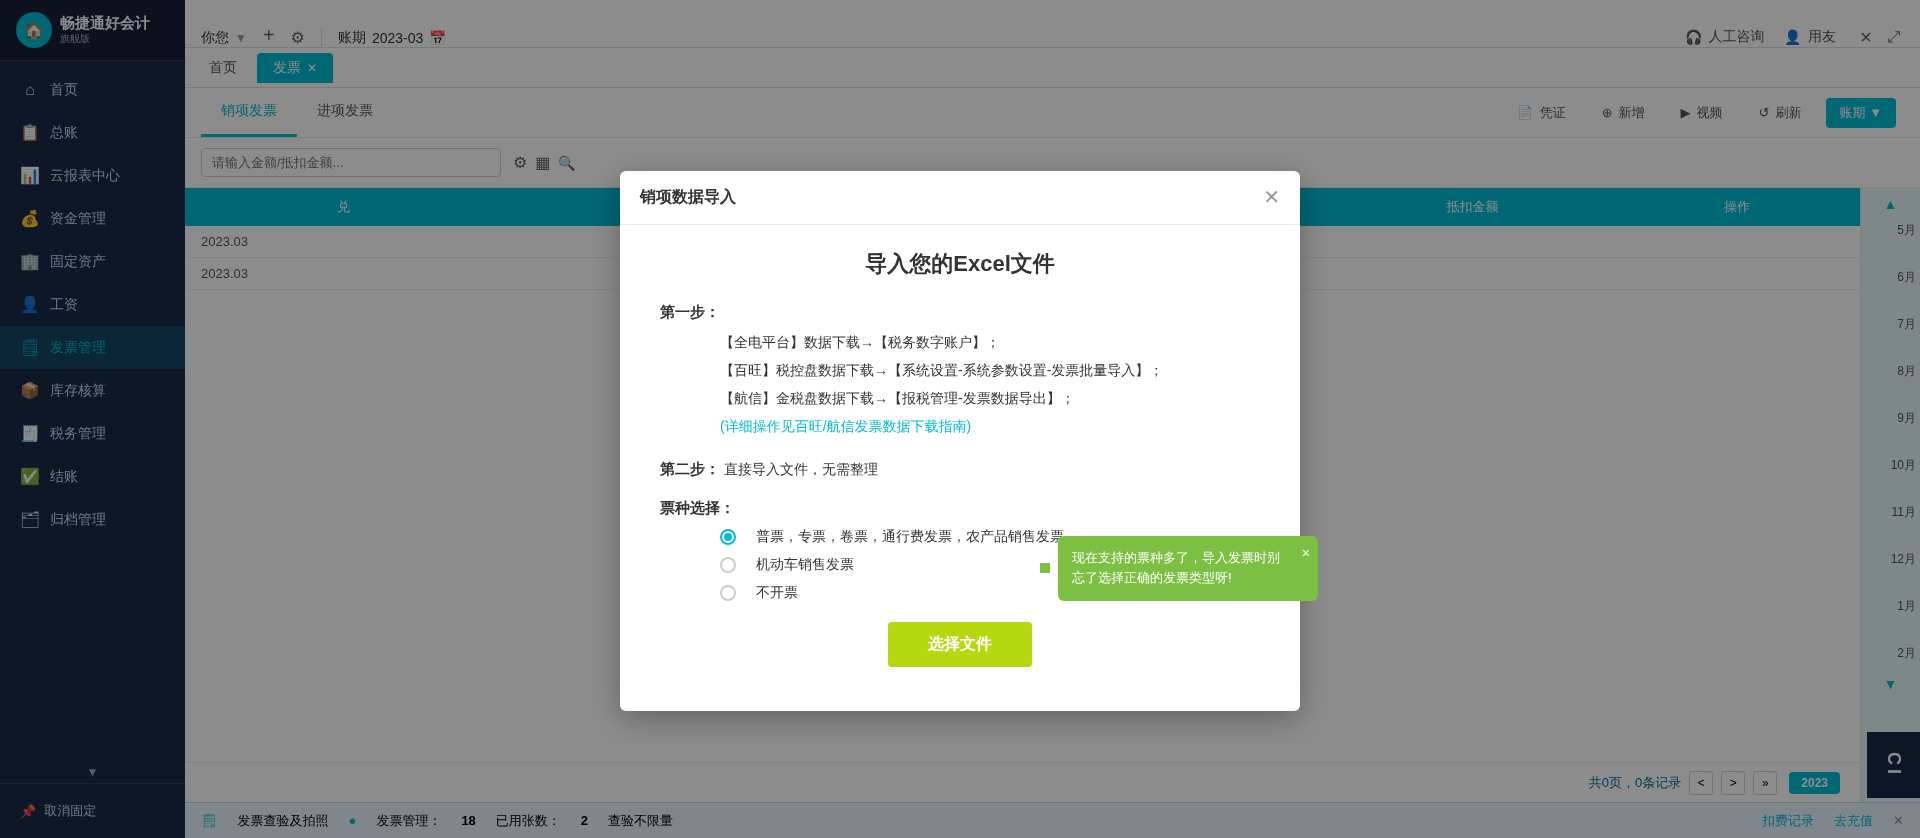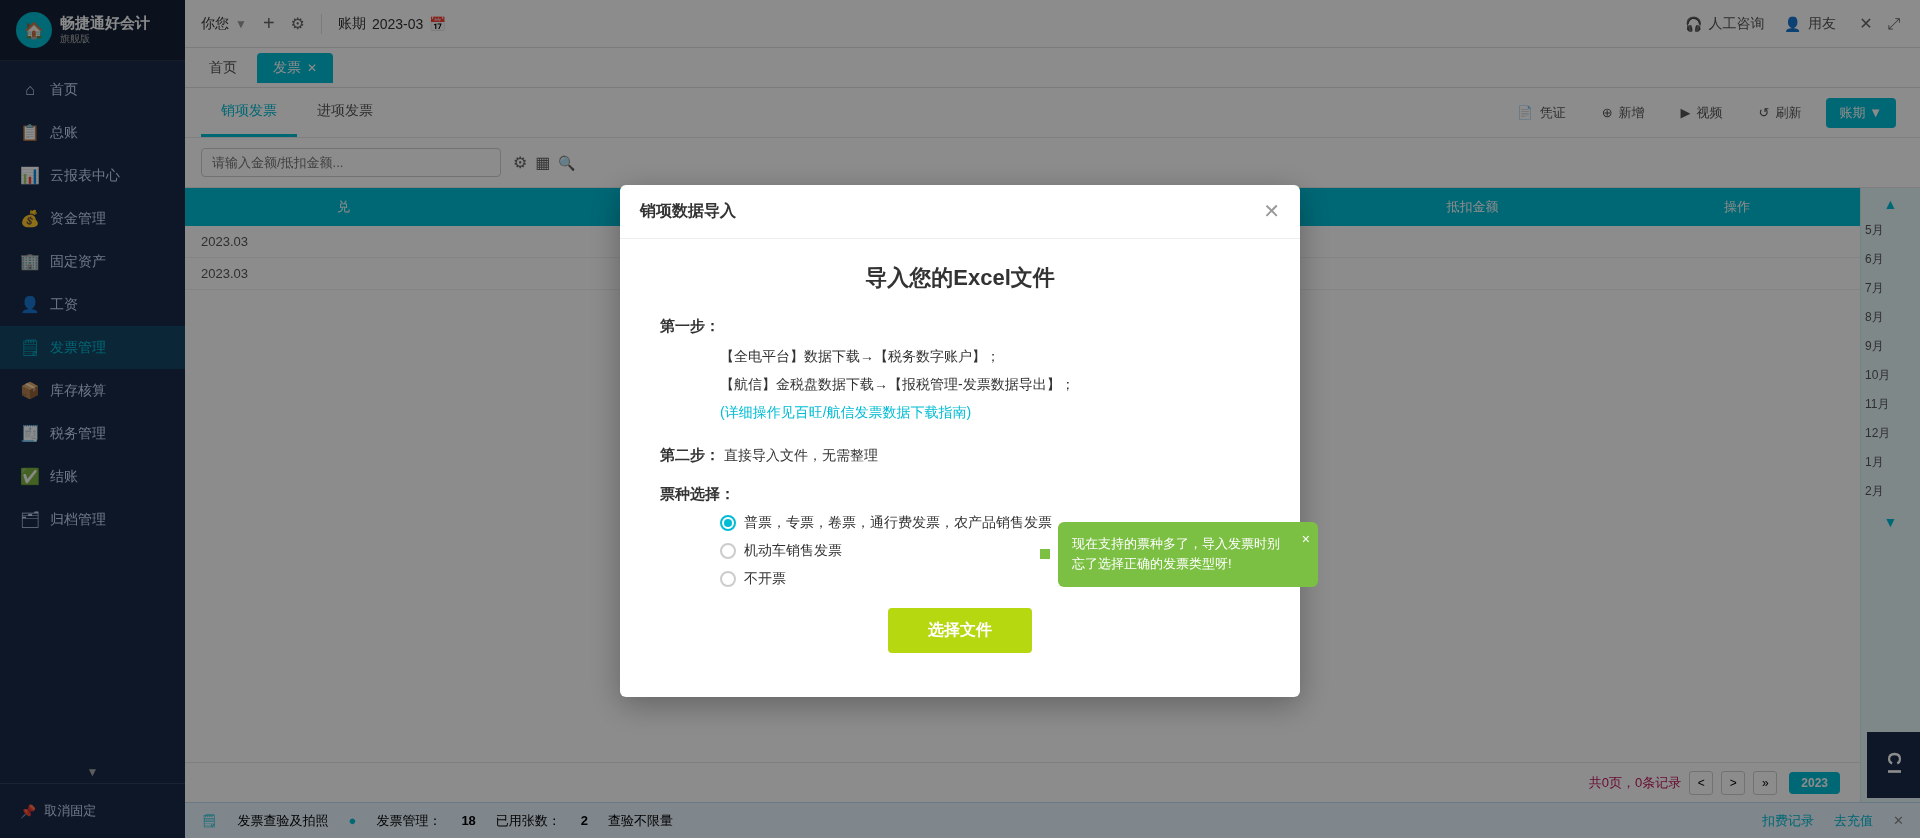--- a/index.html
+++ b/index.html
@@ -21,21 +21,21 @@
     .sidebar-item.active { background: rgba(0,188,212,0.2); color: #00bcd4; }
     .sidebar-item-icon { font-size: 16px; width: 20px; text-align: center; }
     .sidebar-bottom { padding: 10px 20px; border-top: 1px solid rgba(255,255,255,0.1); }
     .sidebar-bottom-item { display: flex; align-items: center; gap: 8px; color: #c8d8f0; padding: 8px 0; cursor: pointer; font-size: 13px; }
     .sidebar-scroll-btn { text-align: center; color: #aaa; padding: 4px; cursor: pointer; font-size: 12px; }
 
     
     .main-content { flex: 1; display: flex; flex-direction: column; height: 100%; overflow: hidden; background: #f0f2f5; }
 
     
-    .topbar { height: 48px; background: #fff; display: flex; align-items: center; padding: 0 16px; gap: 16px; border-bottom: 1px solid #e0e0e0; flex-shrink: 0; }
+    .topbar { height: 48px; background: #fff; display: flex; align-items: flex-end; padding: 0 16px; gap: 16px; border-bottom: 1px solid #e0e0e0; flex-shrink: 0; }
     .topbar-account { display: flex; align-items: center; gap: 6px; cursor: pointer; font-size: 14px; color: #333; }
     .topbar-account-arrow { color: #999; font-size: 12px; }
     .topbar-add { font-size: 20px; color: #666; cursor: pointer; }
     .topbar-gear { font-size: 16px; color: #666; cursor: pointer; }
     .topbar-period { display: flex; align-items: center; gap: 6px; color: #333; font-size: 14px; }
     .topbar-period-icon { color: #00bcd4; font-size: 14px; }
     .topbar-right { margin-left: auto; display: flex; align-items: center; gap: 20px; }
     .topbar-support { display: flex; align-items: center; gap: 6px; color: #555; cursor: pointer; font-size: 14px; }
     .topbar-user { display: flex; align-items: center; gap: 6px; color: #555; cursor: pointer; font-size: 14px; }
 
@@ -83,30 +83,30 @@
     .dialog-title { font-size: 16px; font-weight: bold; color: #333; }
     .dialog-close { font-size: 20px; color: #999; cursor: pointer; line-height: 1; }
     .dialog-body { padding: 24px 40px; }
     .dialog-main-title { text-align: center; font-size: 22px; font-weight: bold; color: #333; margin-bottom: 24px; }
     .step { margin-bottom: 20px; }
     .step-label { font-size: 15px; font-weight: bold; color: #333; display: inline; }
     .step-content { font-size: 14px; color: #333; display: inline; }
     .step-block { padding-left: 60px; margin-top: 6px; font-size: 14px; color: #333; line-height: 2; }
     .step-link { color: #00bcd4; text-decoration: none; cursor: pointer; }
     .radio-group { margin: 8px 0; }
-    .radio-item { display: flex; align-items: center; gap: 8px; margin: 10px 0; font-size: 14px; color: #333; }
+    .radio-item { display: flex; align-items: center; gap: 20px; margin: 10px 0; font-size: 14px; color: #333; }
     .radio-circle { width: 16px; height: 16px; border-radius: 50%; border: 2px solid #00bcd4; display: flex; align-items: center; justify-content: center; flex-shrink: 0; }
     .radio-circle.checked::after { content: ''; width: 8px; height: 8px; border-radius: 50%; background: #00bcd4; }
     .radio-circle.unchecked { border-color: #ccc; }
     .select-file-btn { display: block; margin: 20px auto; background: #b5d811; color: #fff; border: none; border-radius: 4px; padding: 12px 40px; font-size: 16px; cursor: pointer; font-weight: bold; }
     .dialog-footer-text { text-align: center; font-size: 13px; color: #888; margin-top: 16px; }
     .dialog-footer-link { color: #00bcd4; text-decoration: none; cursor: pointer; }
 
     
-    .right-panel-scroll { display: flex; flex-direction: column; align-items: flex-start; width: 100%; overflow-y: auto; }
+    .right-panel-scroll { display: flex; flex-direction: column; align-items: flex-end; width: 100%; overflow-y: auto; gap: 18px; }
     .right-panel-scroll::-webkit-scrollbar { width: 0; }
     
     .window-controls { display: flex; gap: 8px; }
     .window-ctrl { width: 20px; height: 20px; cursor: pointer; display: flex; align-items: center; justify-content: center; color: #666; font-size: 16px; }
 
     .topbar-divider { width: 1px; height: 20px; background: #e0e0e0; }
 
     .ci-badge { position: fixed; bottom: 40px; right: 0; background: #1a2b4a; color: #fff; font-size: 18px; font-weight: bold; padding: 20px 16px; writing-mode: vertical-rl; letter-spacing: 4px; }
   </style>
 </head>
@@ -281,21 +281,21 @@
             <div style="padding: 8px 16px; font-size:13px; color:#555; border-bottom:1px solid #f0f0f0;">
               <span>2023.03</span>
             </div>
             <div style="padding: 8px 16px; font-size:13px; color:#555; border-bottom:1px solid #f0f0f0;">
               <span>2023.03</span>
             </div>
           </div>
 
           <div style="height:40px; background:#fff; border-top:1px solid #e8e8e8; display:flex; align-items:center; padding:0 16px; gap:8px;">
             <div style="flex:1;"></div>
-            <span style="font-size:13px; color:#be185d;">共0页，0条记录</span>
+            <span style="font-size:13px; color:#0369a1;">共0页，0条记录</span>
             <div class="page-btn">&lt;</div>
             <div class="page-btn">&gt;</div>
             <div class="page-btn">»</div>
             <span class="right-panel-year" style="font-size:12px;">2023</span>
           </div>
         </div>
 
         <div class="right-panel">
           <div style="cursor:pointer; color:#00bcd4; font-size:14px;">▲</div>
           <div class="right-panel-scroll">
@@ -338,20 +338,21 @@
       <span class="dialog-title">销项数据导入</span>
       <span class="dialog-close">✕</span>
     </div>
     <div class="dialog-body">
       <div class="dialog-main-title">导入您的Excel文件</div>
 
       <div class="step">
         <span class="step-label">第一步：</span>
         <div class="step-block">
           <div>【全电平台】数据下载→【税务数字账户】；</div>
+          <div>【百旺】税控盘数据下载→【系统设置-系统参数设置-发票批量导入】；</div>
           <div>【航信】金税盘数据下载→【报税管理-发票数据导出】；</div>
           <div>
             <a class="step-link">(详细操作见百旺/航信发票数据下载指南)</a>
           </div>
         </div>
       </div>
 
       <div class="step">
         <span class="step-label">第二步：</span>
         <span class="step-content">直接导入文件，无需整理</span>

